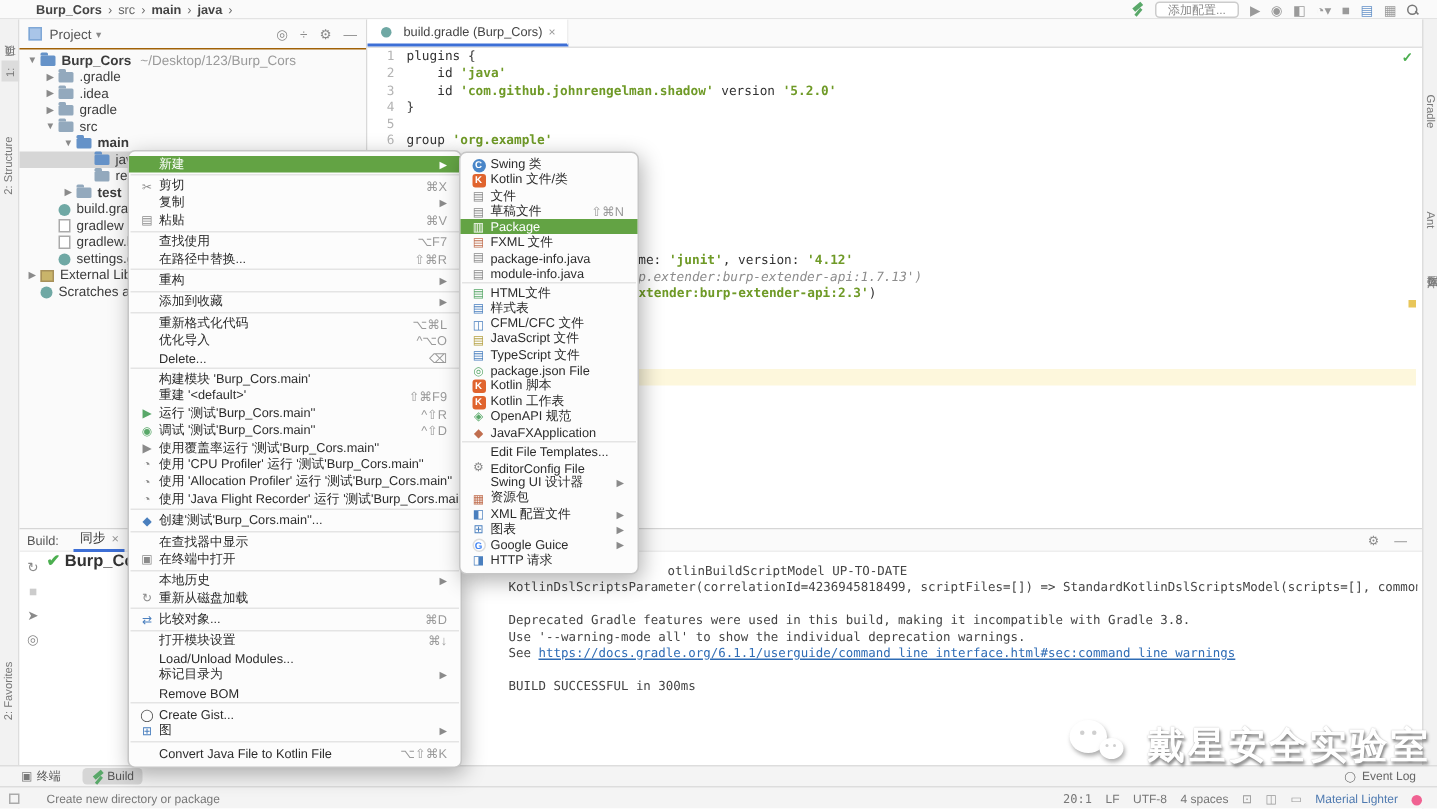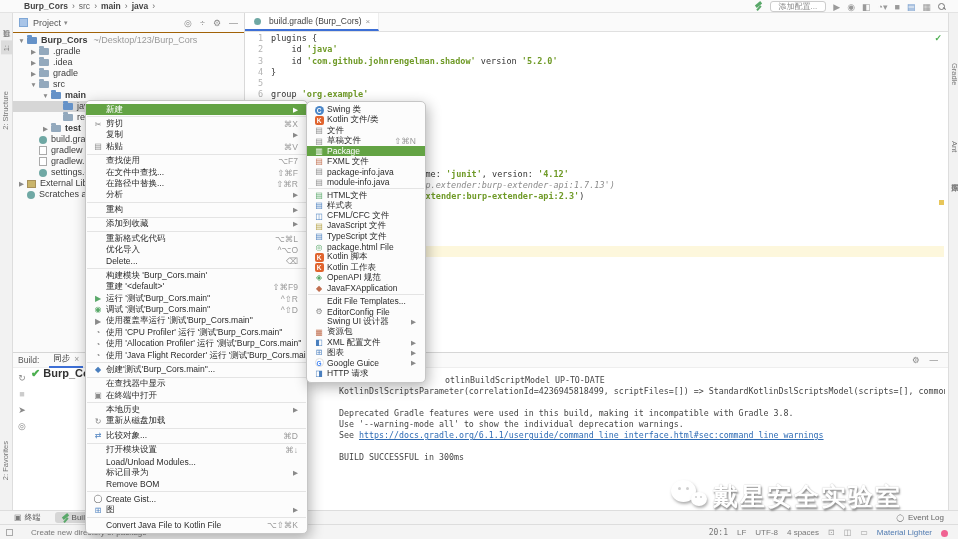--- a/index.html
+++ b/index.html
@@ -93,21 +93,21 @@
   .mi .sc{color:#9a9a9a;margin-left:16px}
   .mi .ar{color:#8a8a8a;margin-left:8px;font-size:6.5px}
   .mi.sel{background:#63a344;color:#fff}
   .mi.sel .sc,.mi.sel .ar,.mi.sel .ic{color:#fff}
   .msep{height:1px;background:#e4e4e4;margin:1px 1px}
   .icg{color:#59a869!important}.icb{color:#4a7fbe!important}.icr{color:#c06e4f!important}.icy{color:#b5a144!important}.icd{color:#555!important}
   .chip{display:inline-block;width:9px;height:9px;border-radius:50%;background:#4a86c8;color:#fff;font-size:6.5px;line-height:9px;text-align:center;font-weight:bold}
   .chip.k{background:#e0642e;border-radius:2px}
   .chip.g{background:#fff;color:#4285f4;border:1px solid #ddd}
   
-  .wm{position:absolute;left:671px;top:478px;z-index:50;display:flex;align-items:center;}
+  .wm{position:absolute;left:713px;top:478px;z-index:50;display:flex;align-items:center;gap:10px}
   .wmlogo{position:relative;width:42px;height:36px}
   .wc1{position:absolute;left:0;top:2px;width:25px;height:22px;border-radius:50%;background:#fff;box-shadow:1px 2px 3px rgba(120,120,120,.6)}
   .wc2{position:absolute;left:20px;top:14px;width:16px;height:14px;border-radius:50%;background:#fff;box-shadow:1px 2px 3px rgba(120,120,120,.6)}
   .weye{position:absolute;width:3px;height:3px;border-radius:50%;background:#cfcfcf}
   .wmtext{font-size:25px;font-weight:bold;color:#fff;letter-spacing:2px;text-shadow:1px 2px 2px rgba(100,100,100,.75),0 0 1px #bbb}
 </style>
 </head>
 <body>
 
 <div class="topbar">
@@ -341,32 +341,22 @@
       <span class="sc">⌘V</span>
     </div>
   <div class="msep"></div>
   <div class="mi">
       <span class="ic"></span>
       <span class="lb">查找使用</span>
       <span class="sc">⌥F7</span>
     </div>
   <div class="mi">
       <span class="ic"></span>
-      <span class="lb">在文件中查找...</span>
-      <span class="sc">⇧⌘F</span>
-    </div>
-  <div class="mi">
-      <span class="ic"></span>
       <span class="lb">在路径中替换...</span>
       <span class="sc">⇧⌘R</span>
-    </div>
-  <div class="mi">
-      <span class="ic"></span>
-      <span class="lb">分析</span>
-      <span class="ar">▶</span>
     </div>
   <div class="msep"></div>
   <div class="mi">
       <span class="ic"></span>
       <span class="lb">重构</span>
       <span class="ar">▶</span>
     </div>
   <div class="msep"></div>
   <div class="mi">
       <span class="ic"></span>
@@ -542,21 +532,21 @@
   <div class="mi">
       <span class="ic icy">▤</span>
       <span class="lb">JavaScript 文件</span>
     </div>
   <div class="mi">
       <span class="ic icb">▤</span>
       <span class="lb">TypeScript 文件</span>
     </div>
   <div class="mi">
       <span class="ic icg">◎</span>
-      <span class="lb">package.html File</span>
+      <span class="lb">package.json File</span>
     </div>
   <div class="mi">
       <span class="ic"><span class="chip k">K</span></span>
       <span class="lb">Kotlin 脚本</span>
     </div>
   <div class="mi">
       <span class="ic"><span class="chip k">K</span></span>
       <span class="lb">Kotlin 工作表</span>
     </div>
   <div class="mi">

